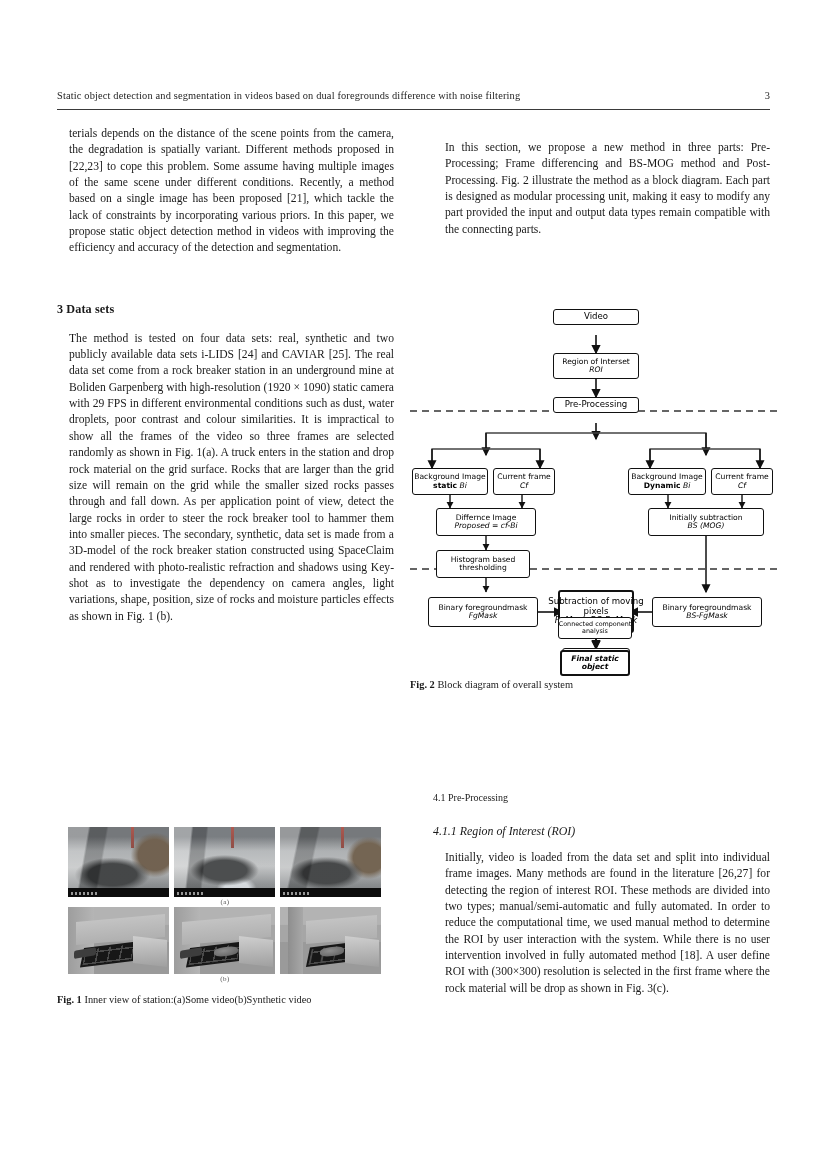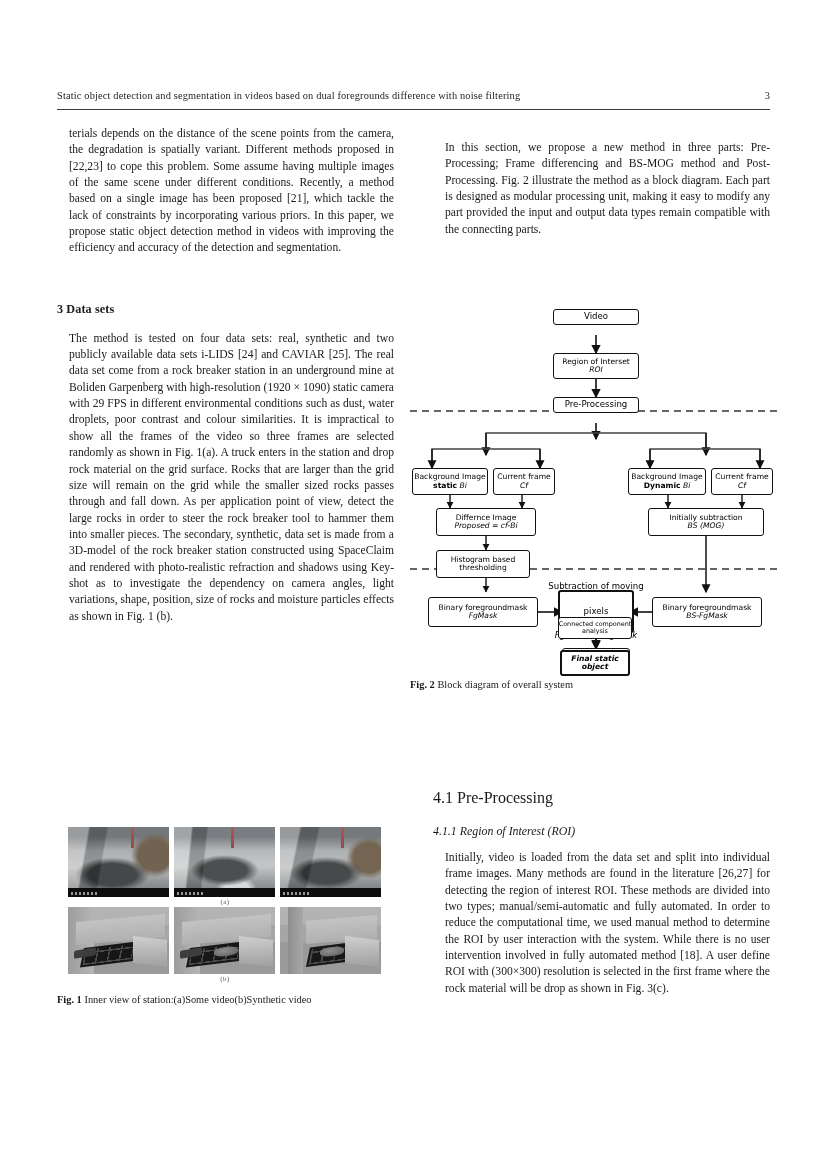--- a/index.html
+++ b/index.html
@@ -57,21 +57,21 @@
   }
   h2.sect {
     margin: 0;
     font-size: 12.2px;
     font-weight: bold;
     line-height: 16px;
     letter-spacing: 0.1px;
   }
   h3.subsect {
     margin: 0;
-    font-size: 16px;
+    font-size: 10px;
     font-weight: normal;
     line-height: 16px;
   }
   h4.subsubsect {
     margin: 0;
     font-size: 11.9px;
     font-weight: normal;
     font-style: italic;
     line-height: 16px;
   }
@@ -446,21 +446,21 @@
   <div class="bx f8" style="left:238px; top:203px; width:116px; height:28px;">
     <span class="l1">Initially subtraction</span>
     <span class="l2">BS (MOG)</span>
   </div>
 
   <div class="bx f8" style="left:242px; top:292px; width:110px; height:30px;">
     <span class="l1">Binary foregroundmask</span>
     <span class="l2">BS-FgMask</span>
   </div>
 
-  <div class="bx f9" style="left:148px; top:285px; width:76px; height:43px; border-width:2px;gap:15px;">
+  <div class="bx f9" style="left:148px; top:285px; width:76px; height:43px; border-width:2px;">
     <span class="l1">Subtraction of moving</span>
     <span class="l1">pixels</span>
     <span class="l2">FgMask-BS-FgMask</span>
   </div>
 
   <div class="bx f8" style="left:152px; top:343px; width:68px; height:22px;">
     <span class="l1">Morphology</span>
   </div>
 </div>
 

